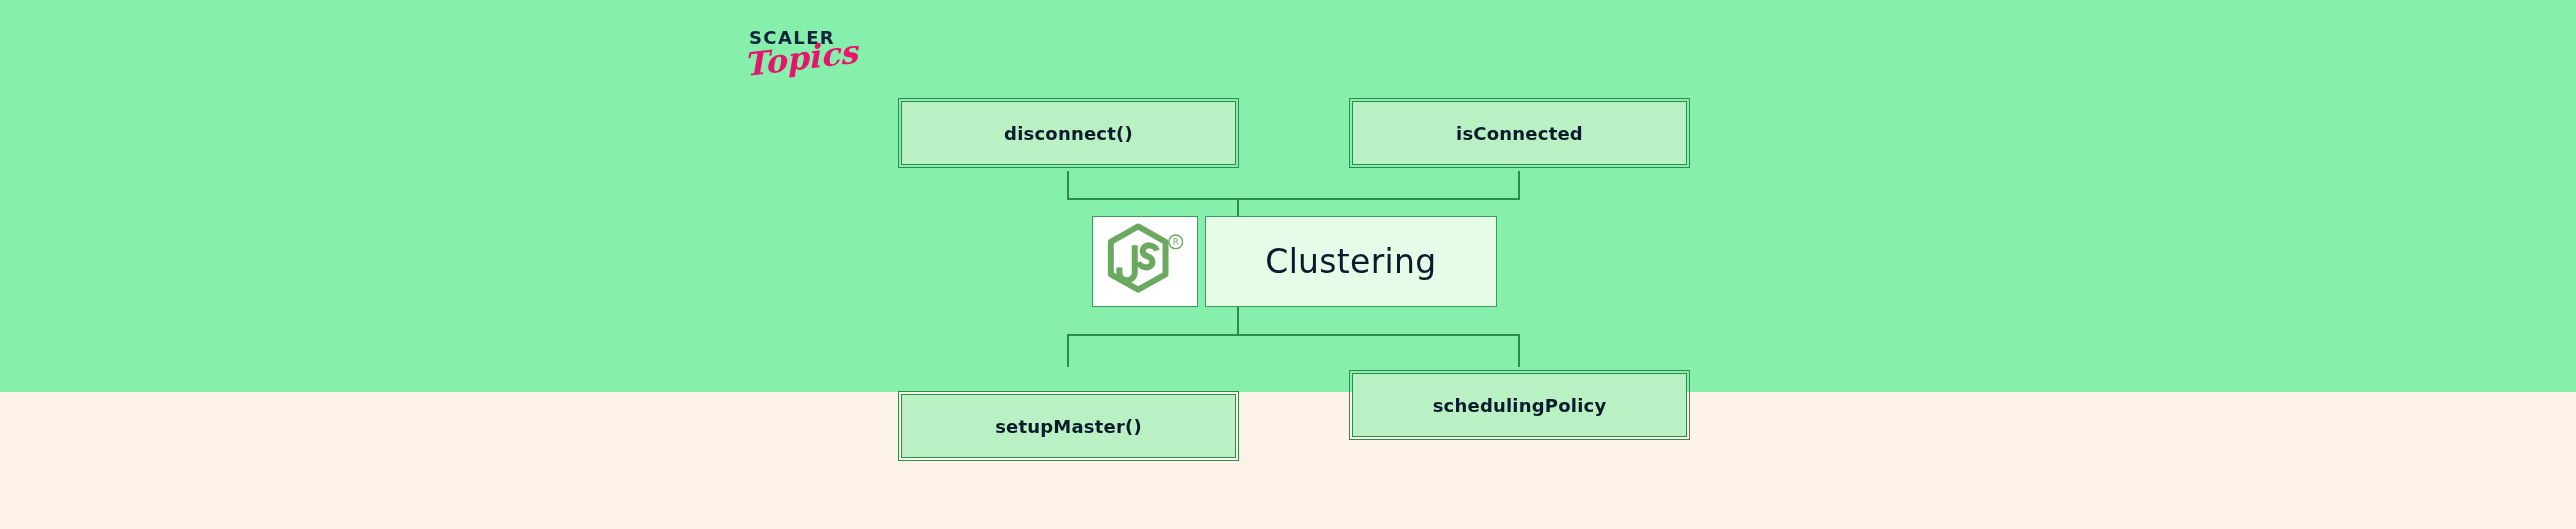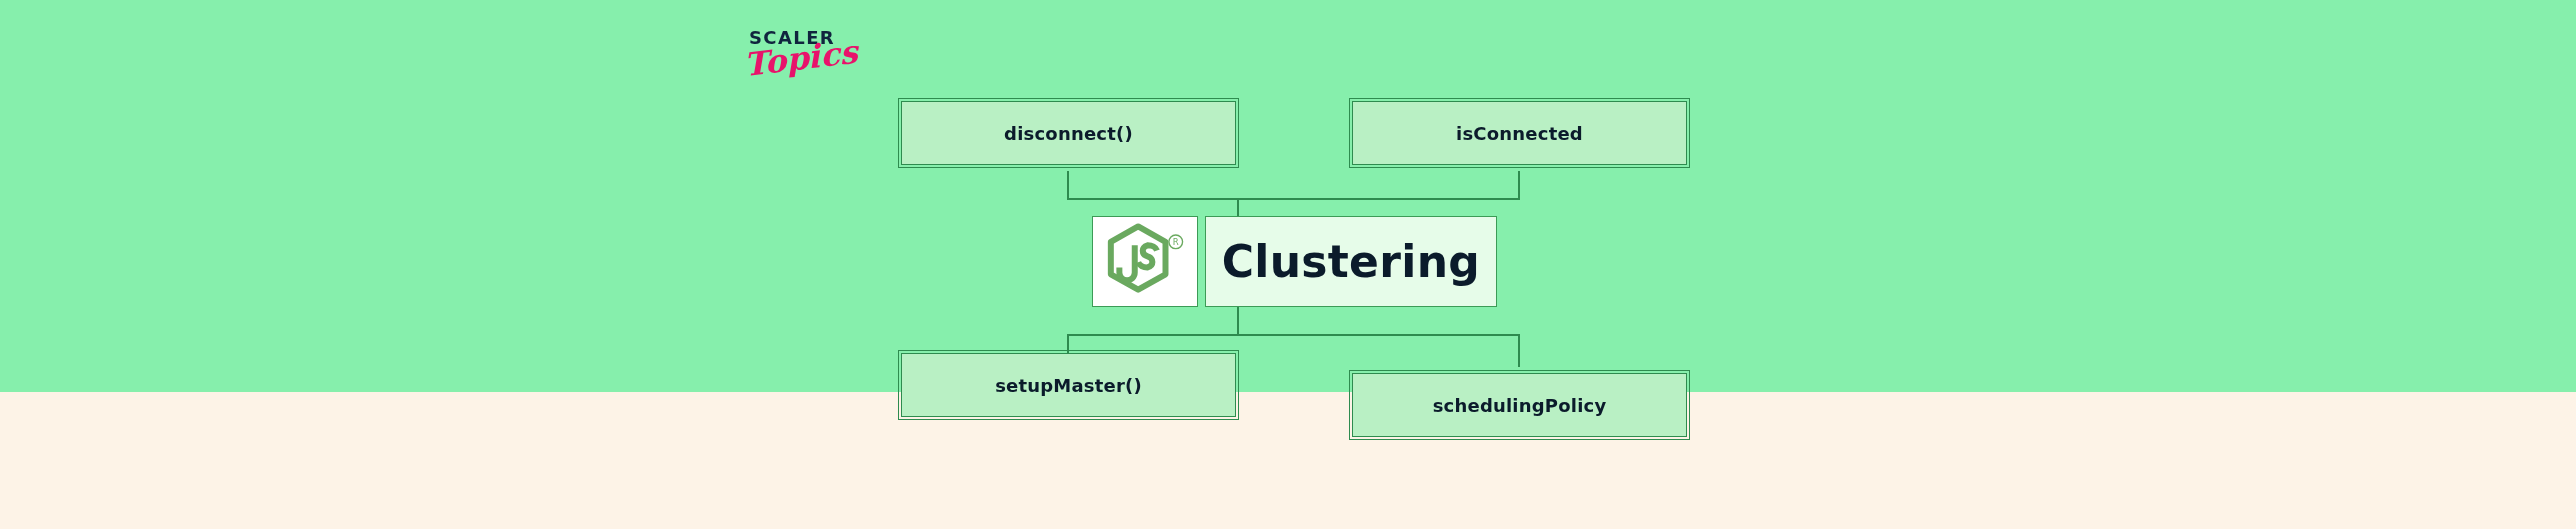--- a/index.html
+++ b/index.html
@@ -71,21 +71,21 @@
     font-size: 18px;
     font-weight: 600;
     color: #0B1B2B;
     letter-spacing: 0.2px;
     white-space: nowrap;
   }
 
   
   #box-disconnect       { left: 901px; top: 101px; width: 335px; height: 64px; }
   #box-isconnected      { left: 1352px; top: 101px; width: 335px; height: 64px; }
-  #box-setupmaster      { left: 901px; top: 353px; width: 335px; height: 64px; justify-content: center; }
+  #box-setupmaster      { left: 901px; top: 394px; width: 335px; height: 64px; justify-content: center; }
   #box-schedulingpolicy { left: 1352px; top: 373px; width: 335px; height: 64px; align-items: center; }
 
   
   .center-group {
     position: absolute;
     left: 1092px;
     top: 216px;
     height: 91px;
     display: flex;
     align-items: stretch;
@@ -108,22 +108,22 @@
     height: 91px;
     margin-left: 6.9px;
     background: #E6FCE9;
     border: 1.7px solid #3C9B56;
     display: flex;
     align-items: center;
     justify-content: center;
   }
   .center-box .label {
     font-family: "DejaVu Sans", "Liberation Sans", sans-serif;
-    font-size: 44px;
-    font-weight: 700;
+    font-size: 33px;
+    font-weight: 400;
     color: #0B1B2B;
     letter-spacing: 0.3px;
     white-space: nowrap;
   }
 
   
   .connector {
     position: absolute;
     background: #2E8B4F;
   }

